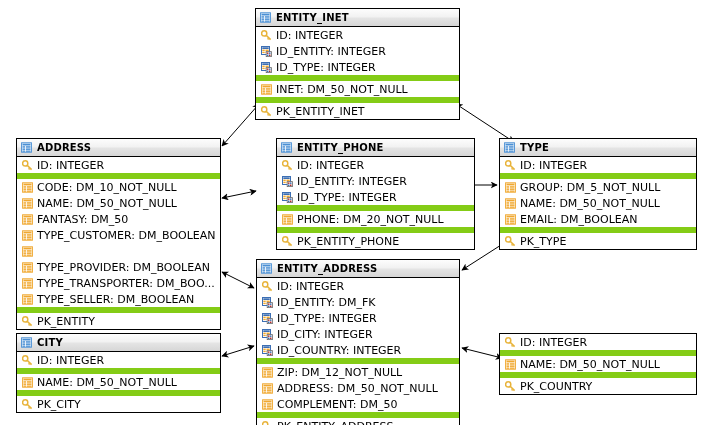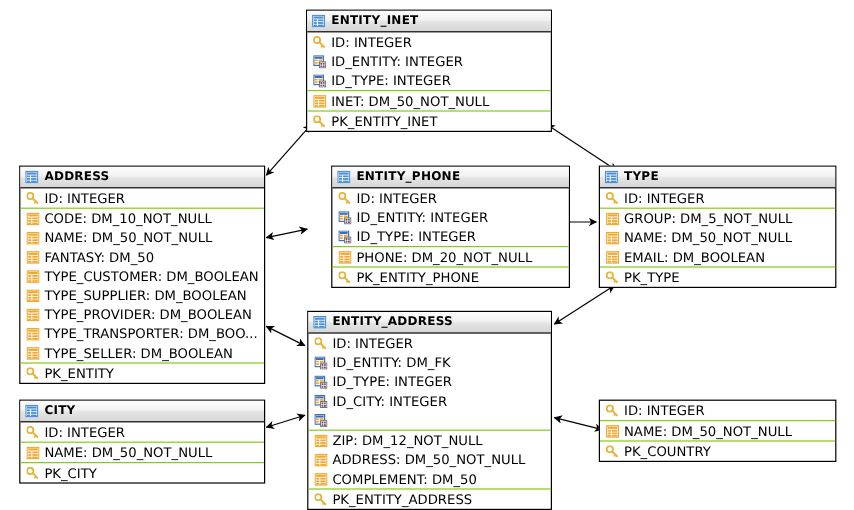--- a/index.html
+++ b/index.html
@@ -47,21 +47,21 @@
     font-weight: bold;
     color: #000000;
     letter-spacing: 0.2px;
     margin-left: 5px;
     white-space: nowrap;
   }
   .ent-group {
     padding: 0;
   }
   .ent-group + .ent-group {
-    border-top: 1px solid #84cc16;
+    border-top: 6px solid #84cc16;
   }
   .ent-row {
     display: flex;
     align-items: center;
     height: 16px;
     box-sizing: border-box;
     padding-left: 5px;
     white-space: nowrap;
     overflow: hidden;
   }
@@ -299,21 +299,20 @@
                 <rect x="0.6" y="0.8" width="9.8" height="9.4" fill="#ffffff" stroke="#f0a830" stroke-width="1"></rect>
                 <rect x="1.5" y="1.6" width="8" height="1.8" fill="#f0a830"></rect>
                 <rect x="1.5" y="4.2" width="2.6" height="1.5" fill="#f0a830"></rect>
                 <rect x="4.9" y="4.2" width="4.6" height="1.5" fill="#f0a830"></rect>
                 <rect x="1.5" y="6.4" width="2.6" height="1.5" fill="#f0a830"></rect>
                 <rect x="4.9" y="6.4" width="4.6" height="1.5" fill="#f0a830"></rect>
                 <rect x="1.5" y="8.5" width="2.6" height="1.3" fill="#f0a830"></rect>
                 <rect x="4.9" y="8.5" width="4.6" height="1.3" fill="#f0a830"></rect>
               </svg>
             </span>
-            <span class="lbl">TYPE_SUPPLIER: DM_BOOLEAN</span>
           </div>
           <div class="ent-row">
             <span class="ico">
               <svg width="11" height="11" viewBox="0 0 11 11">
                 <rect x="0.6" y="0.8" width="9.8" height="9.4" fill="#ffffff" stroke="#f0a830" stroke-width="1"></rect>
                 <rect x="1.5" y="1.6" width="8" height="1.8" fill="#f0a830"></rect>
                 <rect x="1.5" y="4.2" width="2.6" height="1.5" fill="#f0a830"></rect>
                 <rect x="4.9" y="4.2" width="4.6" height="1.5" fill="#f0a830"></rect>
                 <rect x="1.5" y="6.4" width="2.6" height="1.5" fill="#f0a830"></rect>
                 <rect x="4.9" y="6.4" width="4.6" height="1.5" fill="#f0a830"></rect>
@@ -645,20 +644,21 @@
                 <rect x="4.5" y="3.6" width="3.2" height="1.4" fill="#f0a830"></rect>
                 <rect x="1.3" y="5.7" width="2.4" height="1.4" fill="#f0a830"></rect>
                 <rect x="4.5" y="5.7" width="3.2" height="1.4" fill="#f0a830"></rect>
                 <rect x="5.2" y="5.6" width="5.2" height="5.0" fill="#ffffff" stroke="#6a6a6a" stroke-width="0.8"></rect>
                 <rect x="6.0" y="6.4" width="1.5" height="1.5" fill="#b23030"></rect>
                 <rect x="8.0" y="6.4" width="1.5" height="1.5" fill="#3d6fb4"></rect>
                 <rect x="6.0" y="8.5" width="1.5" height="1.5" fill="#3d6fb4"></rect>
                 <rect x="8.0" y="8.5" width="1.5" height="1.5" fill="#b23030"></rect>
               </svg>
             </span>
+            <span class="lbl">ID_COUNTRY: INTEGER</span>
           </div>
         </div>
         <div class="ent-group">
           <div class="ent-row">
             <span class="ico">
               <svg width="11" height="11" viewBox="0 0 11 11">
                 <rect x="0.6" y="0.8" width="9.8" height="9.4" fill="#ffffff" stroke="#f0a830" stroke-width="1"></rect>
                 <rect x="1.5" y="1.6" width="8" height="1.8" fill="#f0a830"></rect>
                 <rect x="1.5" y="4.2" width="2.6" height="1.5" fill="#f0a830"></rect>
                 <rect x="4.9" y="4.2" width="4.6" height="1.5" fill="#f0a830"></rect>

